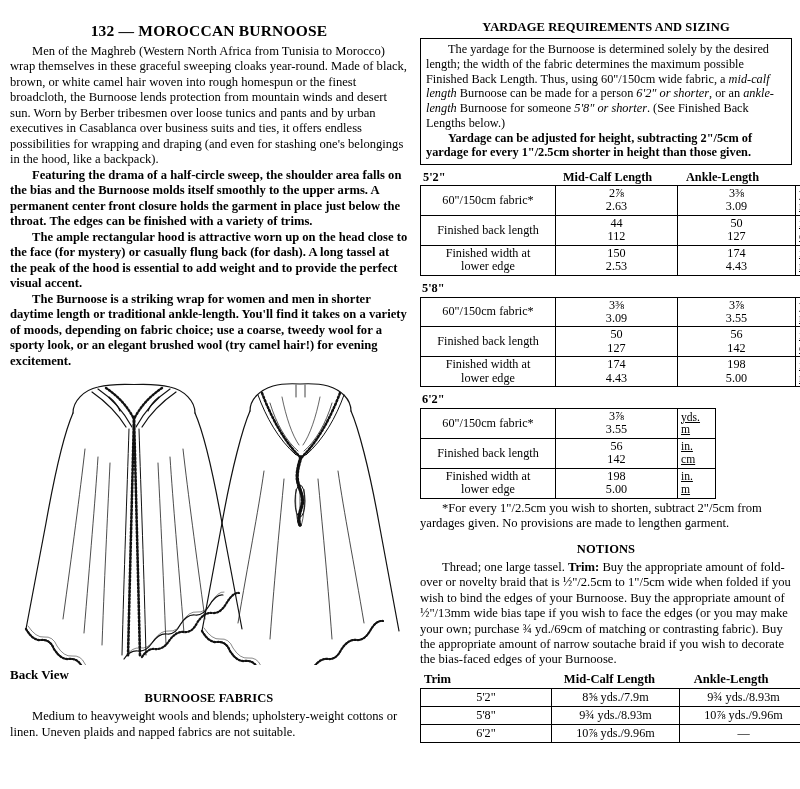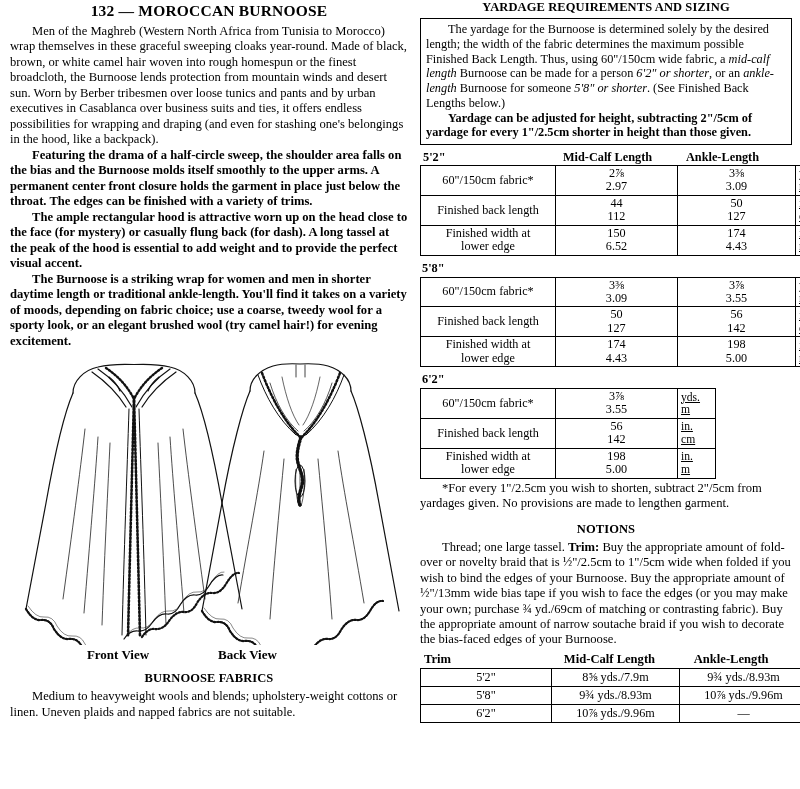--- a/index.html
+++ b/index.html
@@ -12,21 +12,21 @@
     height: 789px;
     font-family: "Liberation Serif", "DejaVu Serif", serif;
     color: #000000;
     overflow: hidden;
   }
   .page {
     position: relative;
     width: 644px;
     height: 789px;
     box-sizing: border-box;
-    padding: 0 10px 0 10px;
+    padding: 20px 10px 0 10px;
     display: flex;
     gap: 12px;
   }
   .col-left {
     width: 398px;
     flex: 0 0 398px;
   }
   .col-right {
     width: 372px;
     flex: 0 0 372px;
@@ -295,21 +295,20 @@
         <g transform="translate(168,0)">
           <path d="M123 74 C 120 84, 118 92, 120 100 C 122 108, 126 114, 124 122 C 122 130, 119 136, 122 142" fill="none" stroke="#111" stroke-width="3.4" stroke-linecap="round" stroke-dasharray="1.7 1.9"></path>
           <ellipse cx="122" cy="118" rx="5" ry="16" fill="none" stroke="#111" stroke-width="1"></ellipse>
           <path d="M118 106 C 117 120, 118 134, 121 143" stroke="#111" stroke-width="0.7" fill="none"></path>
           <path d="M126 106 C 127 120, 126 134, 123 143" stroke="#111" stroke-width="0.7" fill="none"></path>
           <path d="M122 103 L 122 144" stroke="#111" stroke-width="0.7" fill="none"></path>
         </g>
       </svg>
 
       <div class="view-labels">
-        <div class="vl-front">Front View</div>
         <div class="vl-back">Back View</div>
       </div>
     </div>
 
     <div class="section-head fabrics">BURNOOSE FABRICS</div>
     <p class="body">Medium to heavyweight wools and blends; upholstery-weight cottons or linen. Uneven plaids and napped fabrics are not suitable.</p>
 
   </div>
 
   <div class="col-right">
@@ -326,21 +325,21 @@
       <div class="th-size">5'2"</div>
       <div class="th-mid">Mid-Calf Length</div>
       <div class="th-ank">Ankle-Length</div>
     </div>
     <table class="yard">
       <tbody>
           <tr>
         <td class="rowlabel c-label">60"/150cm fabric*</td>
         <td class="c-val">
               <span class="stack-a">2⅞</span>
-              <span class="stack-b">2.97</span>
+              <span class="stack-b">2.63</span>
             </td>
         <td class="c-val2">
               <span class="stack-a">3⅜</span>
               <span class="stack-b">3.09</span>
             </td>
         <td class="unit c-unit">
               <span class="stack-a">yds.</span>
               <span class="stack-b">m</span>
             </td>
       </tr>
@@ -359,21 +358,21 @@
               <span class="stack-b">cm</span>
             </td>
       </tr>
       <tr>
         <td class="rowlabel c-label">
               <span class="stack-a">Finished width at</span>
               <span class="stack-b">lower edge</span>
             </td>
         <td class="c-val">
               <span class="stack-a">150</span>
-              <span class="stack-b">6.52</span>
+              <span class="stack-b">2.53</span>
             </td>
         <td class="c-val2">
               <span class="stack-a">174</span>
               <span class="stack-b">4.43</span>
             </td>
         <td class="unit c-unit">
               <span class="stack-a">in.</span>
               <span class="stack-b">m</span>
             </td>
       </tr>

